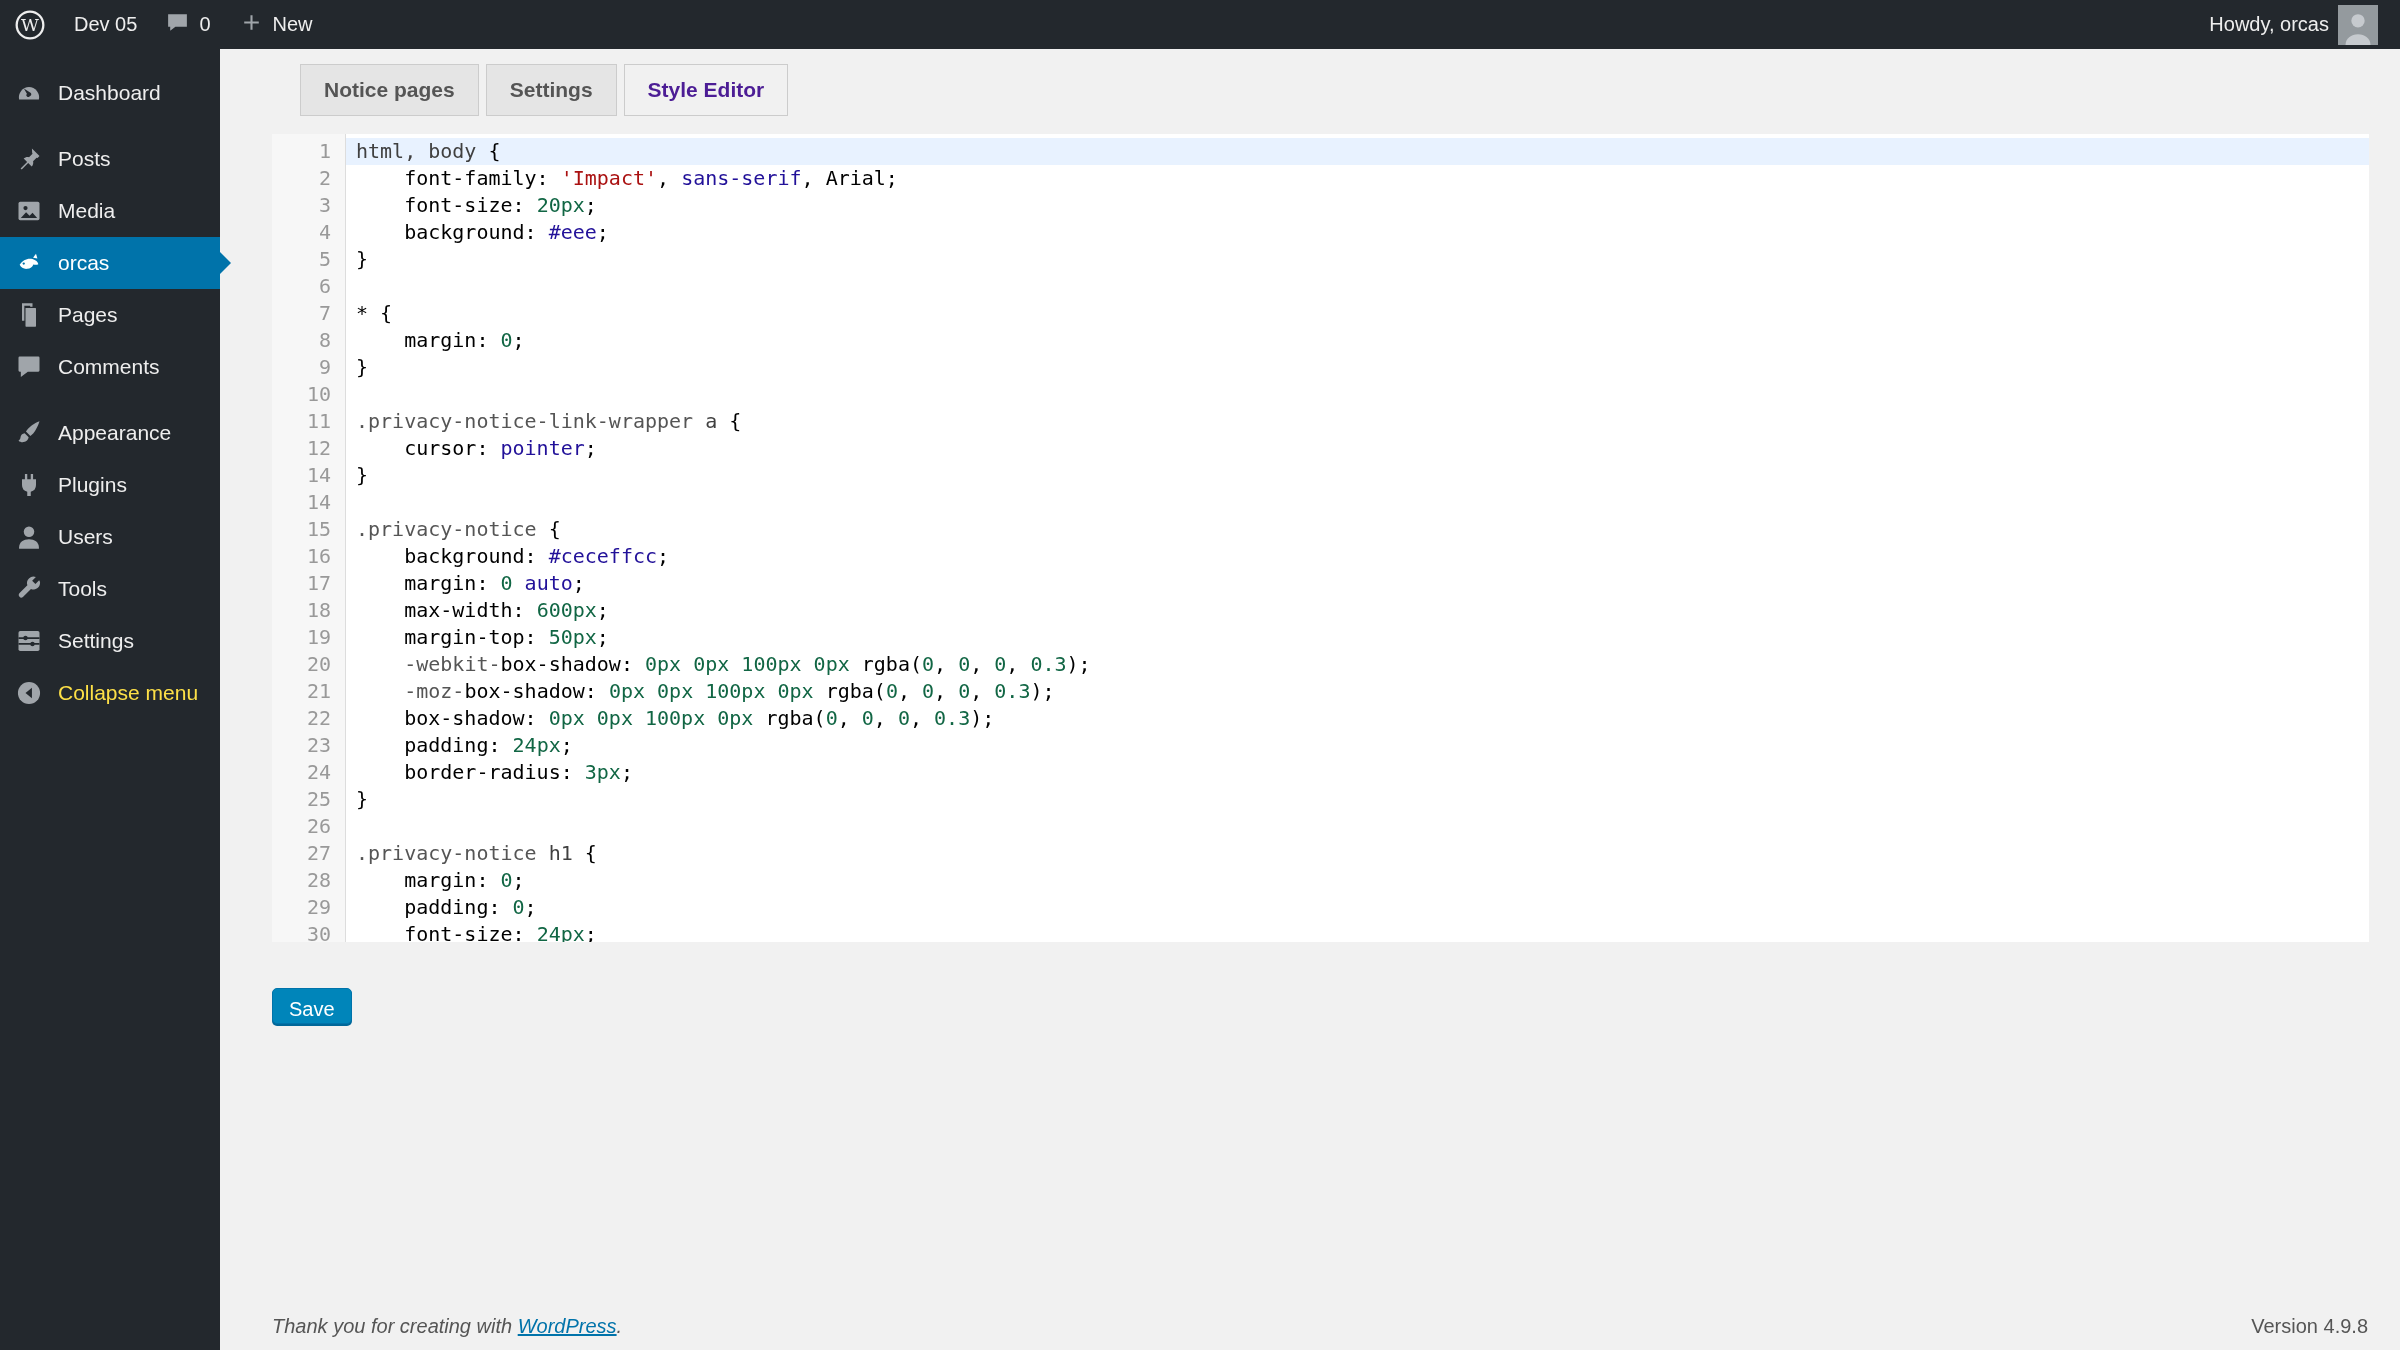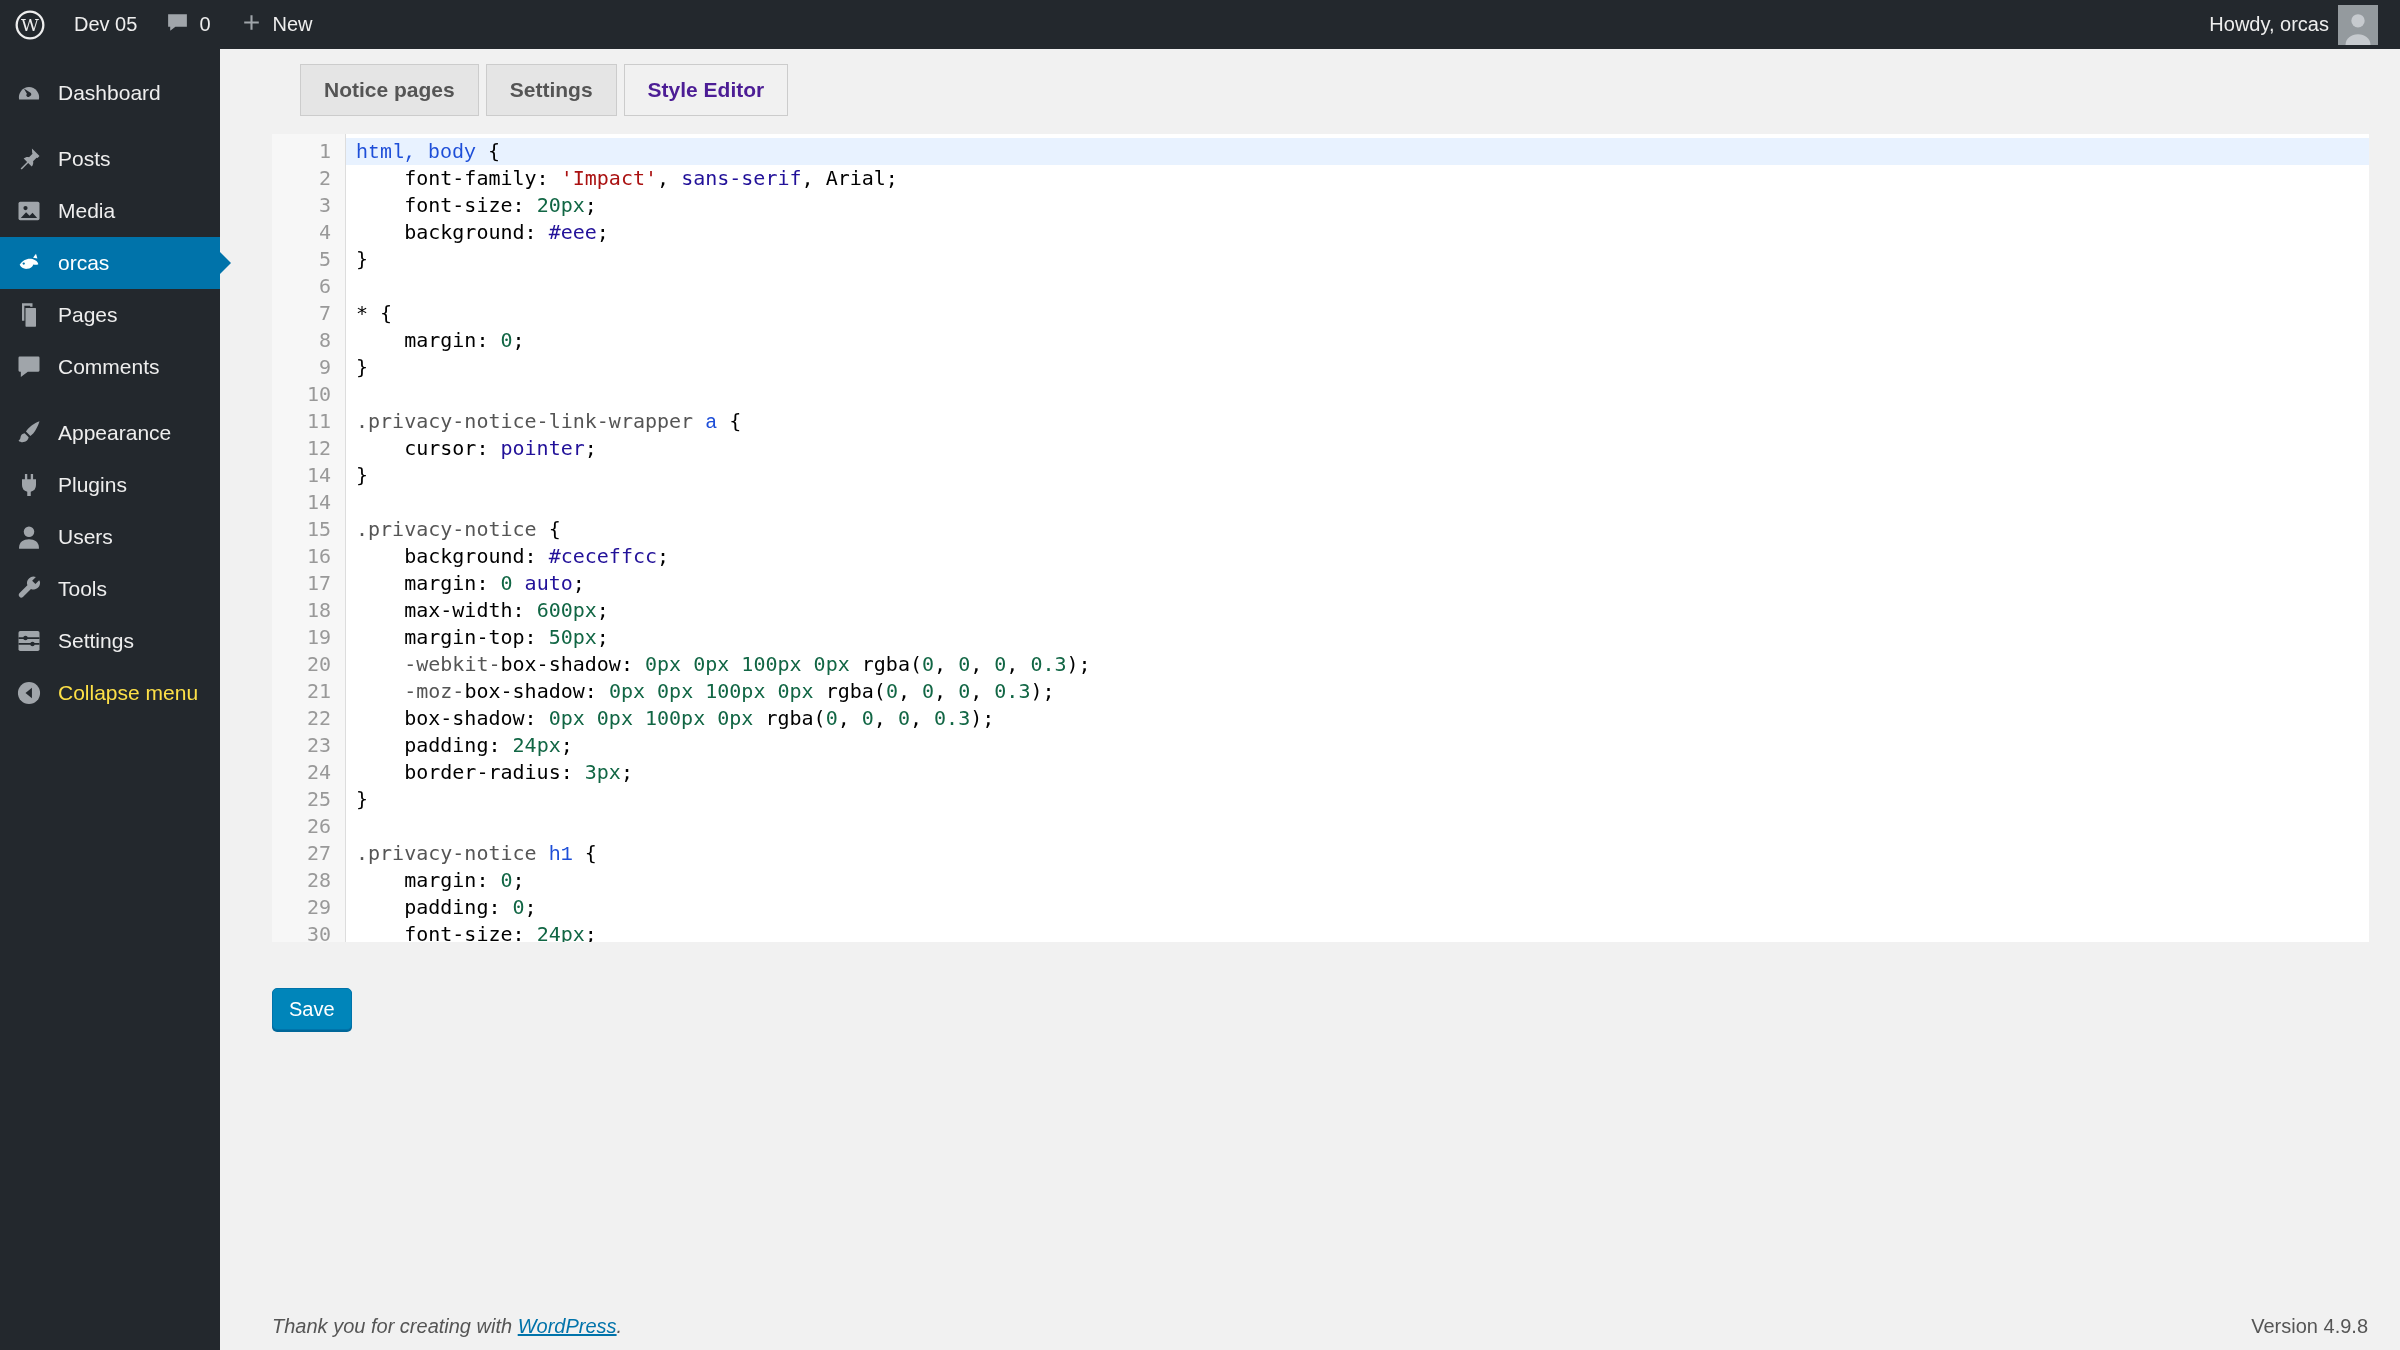--- a/index.html
+++ b/index.html
@@ -79,32 +79,32 @@
     color: #999;
   }
   .gutter .ln { height: 27px; padding-right: 14px; }
   .codearea {
     flex: 1; padding-top: 4px; overflow: hidden;
     font-family: "DejaVu Sans Mono", monospace; font-size: 20px; line-height: 27px;
     color: #000;
   }
   .code-line { height: 27px; white-space: pre; padding-left: 10px; }
   .code-line.active-line { background: #e8f2ff; }
-  .tk-tag { color: #1d4ed8; font-family: Liberation Mono, monospace; }
+  .tk-tag { color: #404040; }
   .tk-q   { color: #555555; }
   .tk-p   { color: #000000; }
   .tk-s   { color: #aa1111; }
   .tk-n   { color: #116644; }
   .tk-a   { color: #221199; }
   .tk-m   { color: #555555; }
 
   
   .save-btn {
     margin: 46px 0 0 32px; display: inline-block;
-    height: 42px; line-height: 40px; padding: 0 16px;
+    height: 36px; line-height: 40px; padding: 0 16px;
     background: #0085ba; color: #fff; font-size: 20px;
     border: 1px solid #0073aa; border-radius: 5px;
     box-shadow: 0 2px 0 #006799; cursor: pointer;
     font-family: "Liberation Sans", sans-serif;
   }
 
   
   .footer {
     position: absolute; left: 32px; right: 32px; bottom: 12px;
     display: flex; justify-content: space-between; align-items: baseline;

